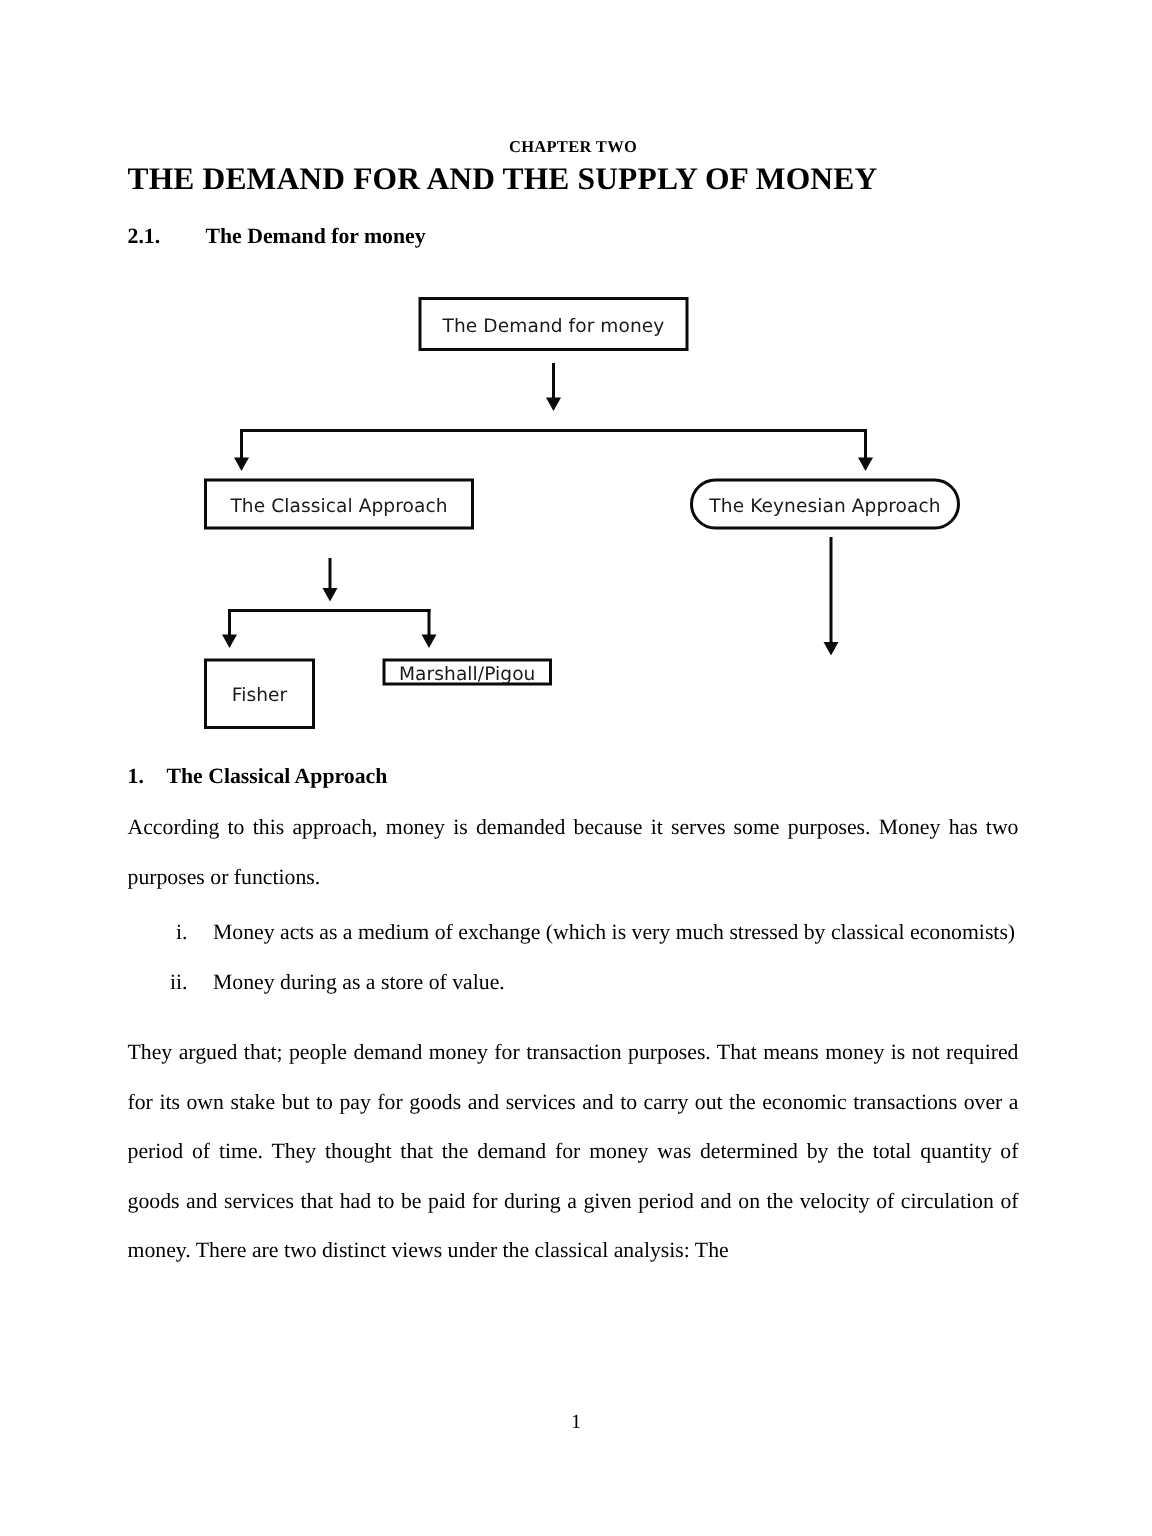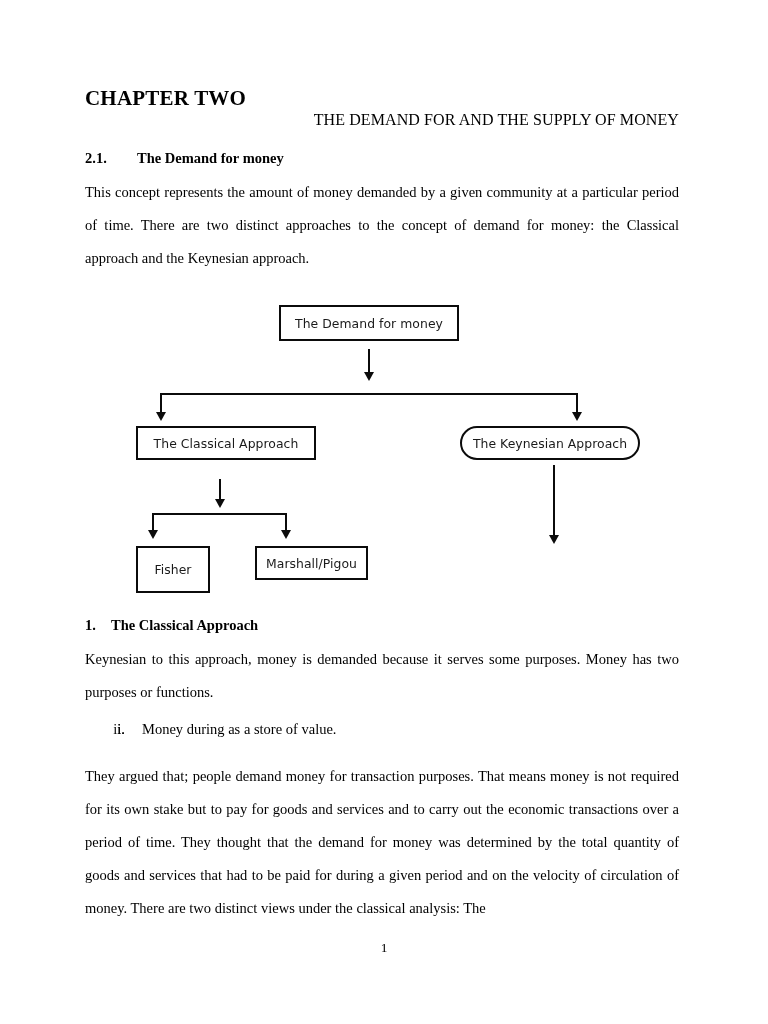--- a/index.html
+++ b/index.html
@@ -25,31 +25,31 @@
   }
   .content {
     position: absolute;
     left: 85px;
     top: 88px;
     width: 594px;
   }
 
   
   .chapter-title {
+    text-align: center;
+    font-weight: bold;
+    font-size: 11px;
+    letter-spacing: 0.2px;
+    line-height: 21px;
+    margin: 0;
+  }
+  .chapter-subtitle {
     text-align: left;
     font-weight: bold;
     font-size: 21px;
-    letter-spacing: 0.2px;
-    line-height: 21px;
-    margin: 0;
-  }
-  .chapter-subtitle {
-    text-align: right;
-    font-weight: normal;
-    font-size: 16px;
     letter-spacing: 0.1px;
     line-height: 21px;
     margin: 0 0 18px 0;
   }
   .section-heading {
     font-weight: bold;
     font-size: 14.5px;
     line-height: 20px;
     margin: 0 0 8px 0;
     display: flex;
@@ -150,21 +150,20 @@
   <div class="content">
 
     <h1 class="chapter-title">CHAPTER TWO</h1>
     <h2 class="chapter-subtitle">THE DEMAND FOR AND THE SUPPLY OF MONEY</h2>
 
     <div class="section-heading">
       <span class="num">2.1.</span>
       <span>The Demand for money</span>
     </div>
 
-    <p class="body">This concept represents the amount of money demanded by a given community at a particular period of time. There are two distinct approaches to the concept of demand for money: the Classical approach and the Keynesian approach.</p>
 
     <div class="flowchart">
 
       <div class="node" style="left:194px; top:8px; width:180px; height:36px;">The Demand for money</div>
 
       <div class="conn v" style="left:283px; top:52px; height:25px;"></div>
       <div class="arrowhead" style="left:279px; top:75px;"></div>
 
       <div class="conn h" style="left:75px; top:96px; width:418px;"></div>
       <div class="conn v" style="left:75px; top:96px; height:21px;"></div>
@@ -181,33 +180,34 @@
       <div class="conn h" style="left:67px; top:216px; width:135px;"></div>
       <div class="conn v" style="left:67px; top:216px; height:19px;"></div>
       <div class="arrowhead" style="left:63px; top:233px;"></div>
       <div class="conn v" style="left:200px; top:216px; height:19px;"></div>
       <div class="arrowhead" style="left:196px; top:233px;"></div>
 
       <div class="conn v" style="left:468px; top:168px; height:72px;"></div>
       <div class="arrowhead" style="left:464px; top:238px;"></div>
 
       <div class="node" style="left:51px; top:249px; width:74px; height:47px;">Fisher</div>
-      <div class="node" style="left:170px; top:249px; width:113px; height:34px;">Marshall/Pigou</div>
+      <div class="node" style="left:170px; top:249px; width:113px; height:18px;">Marshall/Pigou</div>
     </div>
 
     <div class="section-heading num-short" style="margin-top:26px;">
       <span class="num">1.</span>
       <span>The Classical Approach</span>
     </div>
 
-    <p class="body">Keynesian to this approach, money is demanded because it serves some purposes. Money has two purposes or functions.</p>
+    <p class="body">According to this approach, money is demanded because it serves some purposes. Money has two purposes or functions.</p>
 
     <ol class="roman">
       <li>
         <span class="marker">i.</span>
+        <span>Money acts as a medium of exchange (which is very much stressed by classical economists)</span>
       </li>
       <li>
         <span class="marker">ii.</span>
         <span>Money during as a store of value.</span>
       </li>
     </ol>
 
     <div class="para-gap"></div>
 
     <p class="body">They argued that; people demand money for transaction purposes. That means money is not required for its own stake but to pay for goods and services and to carry out the economic transactions over a period of time. They thought that the demand for money was determined by the total quantity of goods and services that had to be paid for during a given period and on the velocity of circulation of money. There are two distinct views under the classical analysis: The</p>

